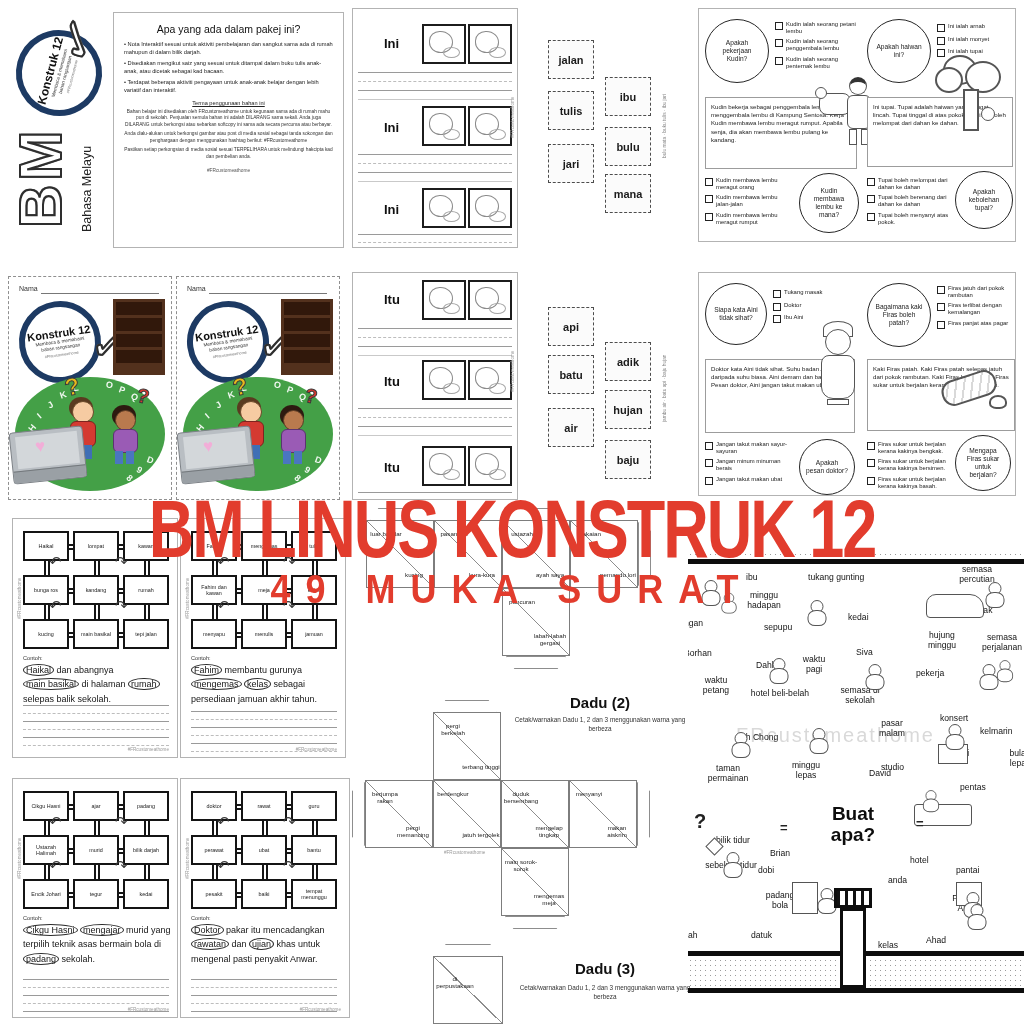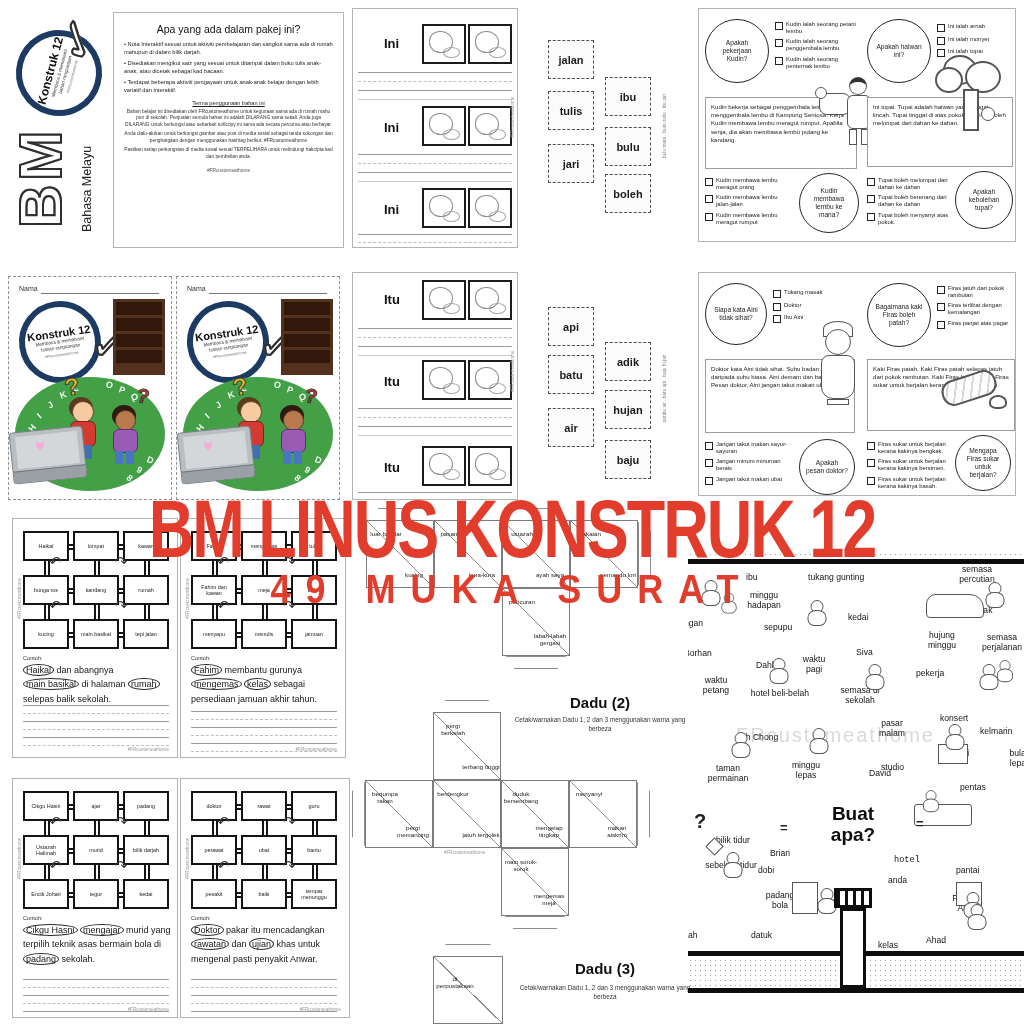--- a/index.html
+++ b/index.html
@@ -108,21 +108,21 @@
     <div class="pic" style="left:70px;top:180px;"></div>
     <div class="pic" style="left:116px;top:180px;"></div>
     <div class="ln" style="left:6px;top:226px;width:154px;"></div>
       <div class="dln" style="left:6px;top:234px;width:154px;"></div>
     <div class="vrt wm" style="left:158px;top:130px;">#FRcustomeathome</div>
     <div class="wbox" style="left:196px;top:32px;">jalan</div>
     <div class="wbox" style="left:196px;top:83px;">tulis</div>
     <div class="wbox" style="left:196px;top:136px;">jari</div>
     <div class="wbox" style="left:253px;top:69px;">ibu</div>
     <div class="wbox" style="left:253px;top:119px;">bulu</div>
-    <div class="wbox" style="left:253px;top:166px;">boleh</div>
+    <div class="wbox" style="left:253px;top:166px;">mana</div>
     <div class="vrt" style="left:310px;top:150px;font-size:4.8px;color:#888;">bulu mata · buku tulis · ibu jari</div>
   </div>
 
   <div class="pg" style="left:698px;top:8px;width:318px;height:234px;">
     <div class="circleQ" style="left:6px;top:10px;width:64px;height:64px;">Apakah pekerjaan Kudin?</div>
     <div class="opts" style="left:76px;top:12px;width:84px;">
       <div class="opt">
           <span class="cb"></span>
           <span>Kudin ialah seorang petani lembu</span>
         </div>
@@ -656,21 +656,21 @@
     <span class="word" style="left:292px;top:174px;">kelmarin</span>
     <span class="word" style="left:193px;top:210px;">studio</span>
     <span class="word w2" style="left:312px;top:196px;width:40px;">bulan lepas</span>
     <span class="word w2" style="left:10px;top:211px;width:60px;">taman permainan</span>
     <span class="word w2" style="left:95px;top:208px;width:46px;">minggu lepas</span>
     <span class="word" style="left:28px;top:283px;">bilik tidur</span>
     <span class="word" style="left:82px;top:296px;">Brian</span>
     <span class="word w2" style="left:17px;top:308px;width:52px;">sebelum tidur</span>
     <span class="word" style="left:70px;top:313px;">dobi</span>
     <span class="word" style="left:272px;top:230px;">pentas</span>
-    <span class="word" style="left:206px;top:303px;font-family:Liberation Mono, monospace;">hotel</span>
+    <span class="word" style="left:222px;top:303px;">hotel</span>
     <span class="word" style="left:268px;top:313px;">pantai</span>
     <span class="word" style="left:200px;top:323px;">anda</span>
     <span class="word w2" style="left:70px;top:338px;width:44px;">padang bola</span>
     <span class="word w2" style="left:256px;top:341px;width:42px;">Pakcik Aris</span>
     <span class="word" style="left:63px;top:378px;">datuk</span>
     <span class="word" style="left:-20px;top:378px;">sekolah</span>
     <span class="word" style="left:190px;top:388px;">kelas</span>
     <span class="word" style="left:238px;top:383px;">Ahad</span>
 
     <span class="pp" style="left:12px;top:28px;"></span>

